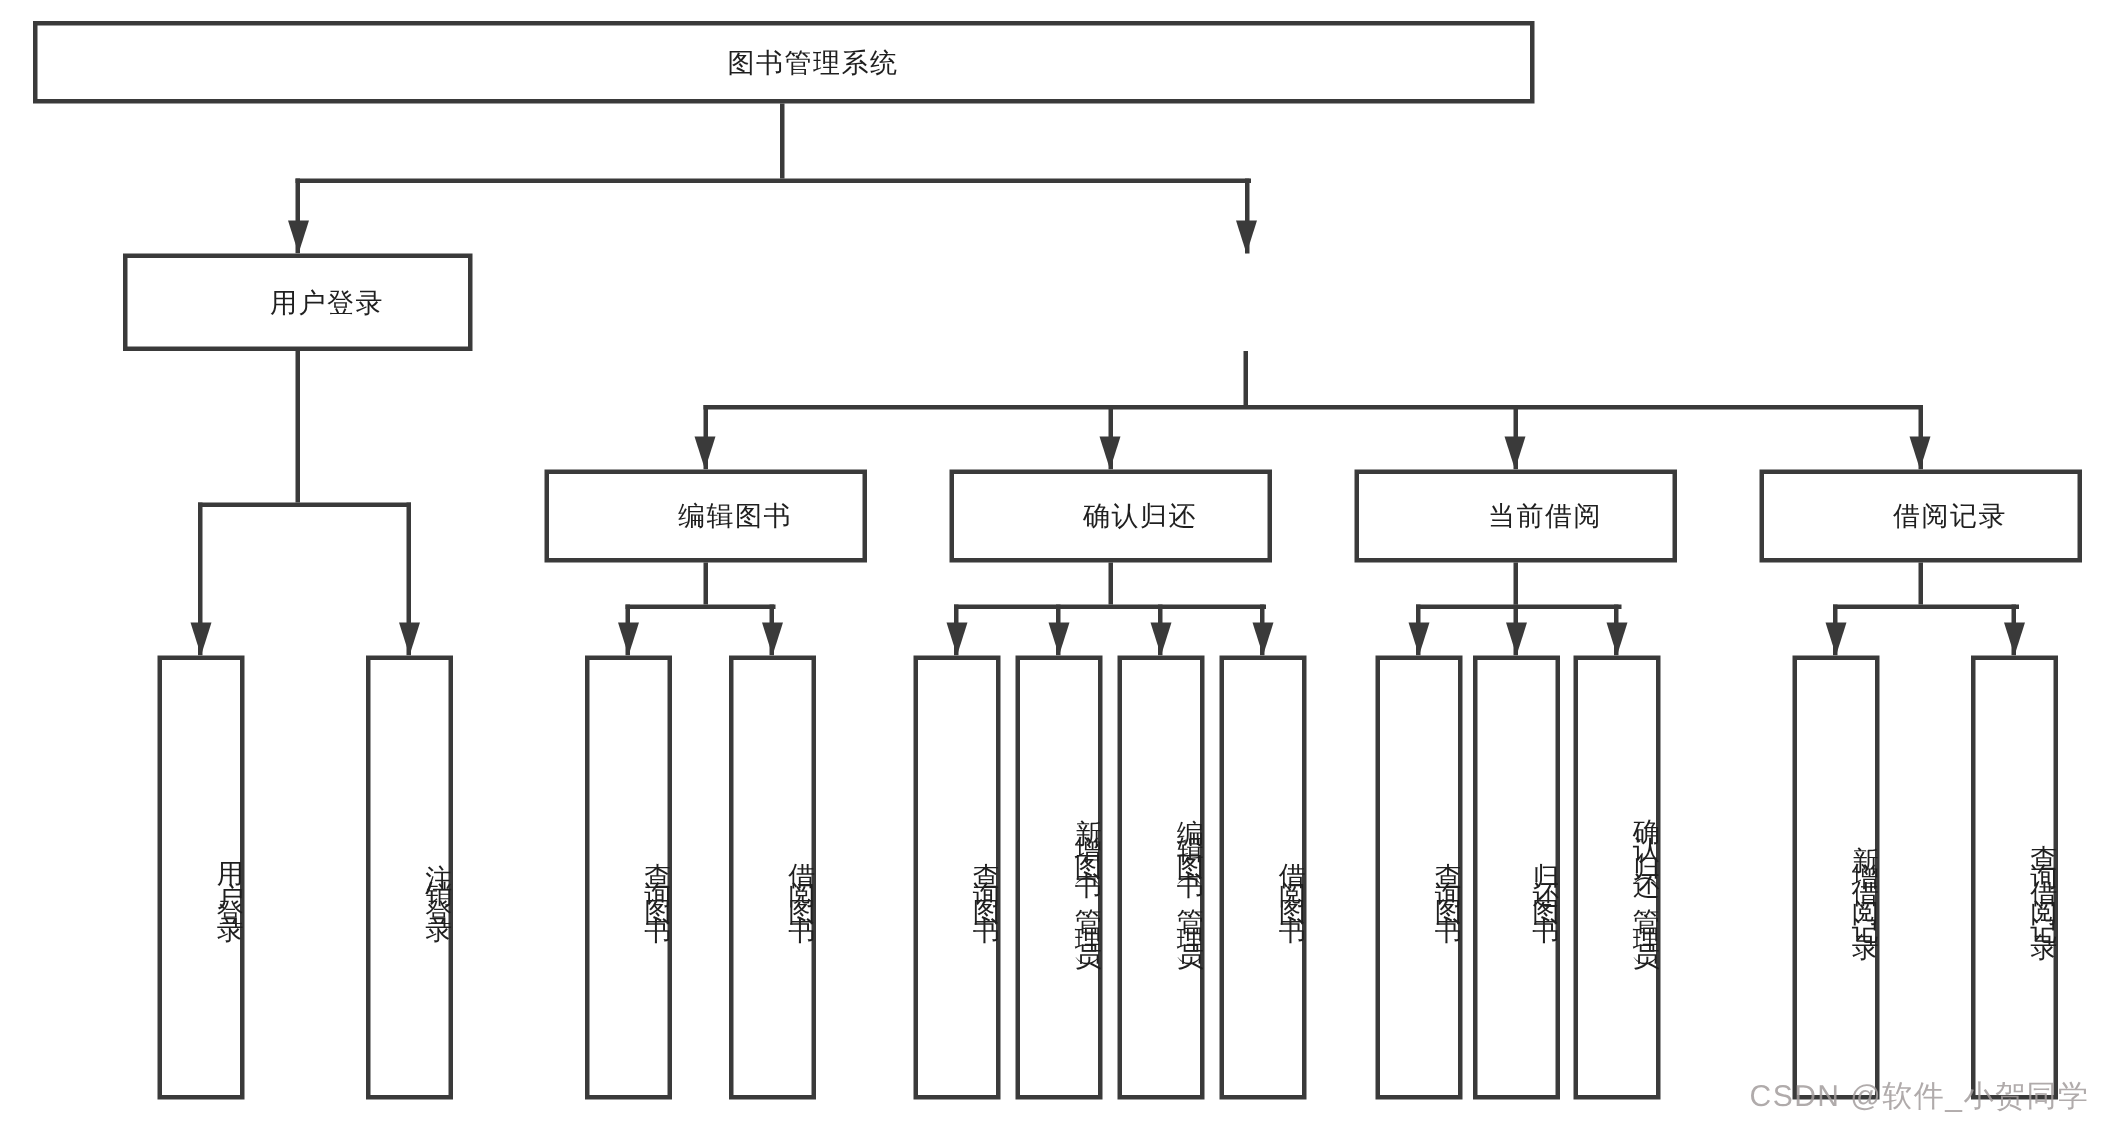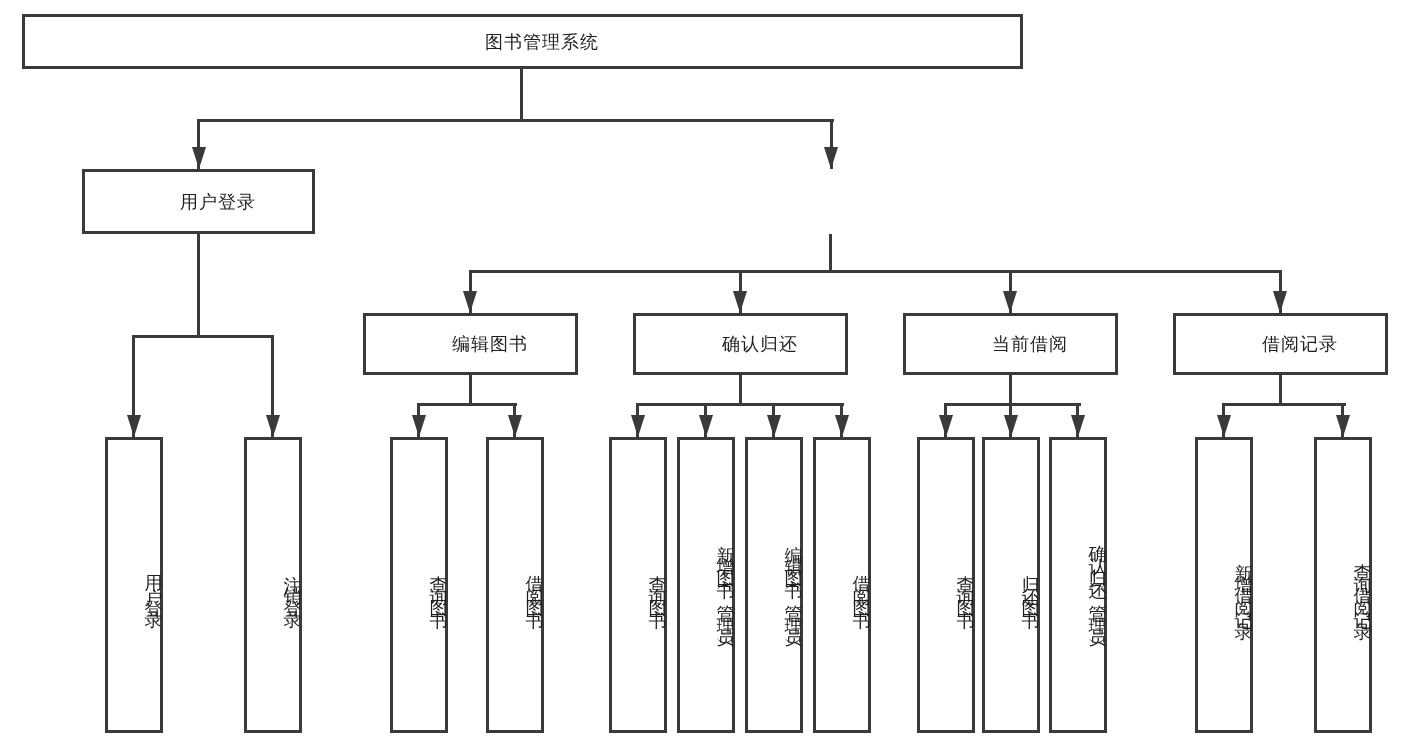--- a/index.html
+++ b/index.html
@@ -187,14 +187,15 @@
     <span class="lbl">确认归还（管理员）</span>
   </div>
 
   <div class="box v" style="left:1195px; top:437px; width:58px; height:296px;">
     <span class="lbl">新增借阅记录</span>
   </div>
   <div class="box v" style="left:1314px; top:437px; width:58px; height:296px;">
     <span class="lbl">查询借阅记录</span>
   </div>
 
+  <div id="watermark">CSDN @软件_小贺同学</div>
 
 </div>
 
 </body></html>

